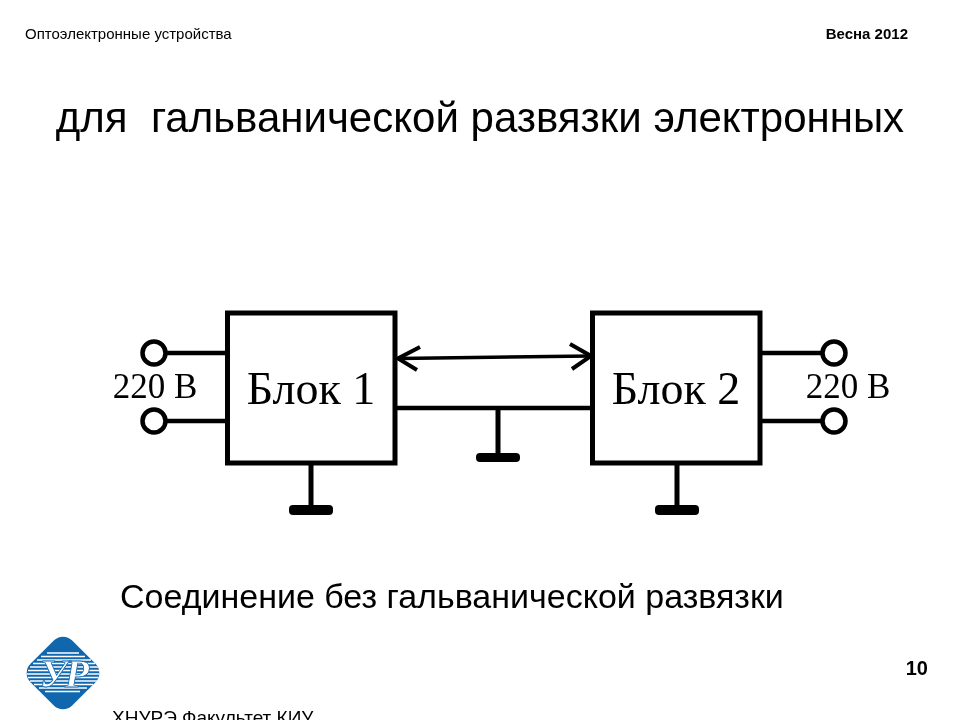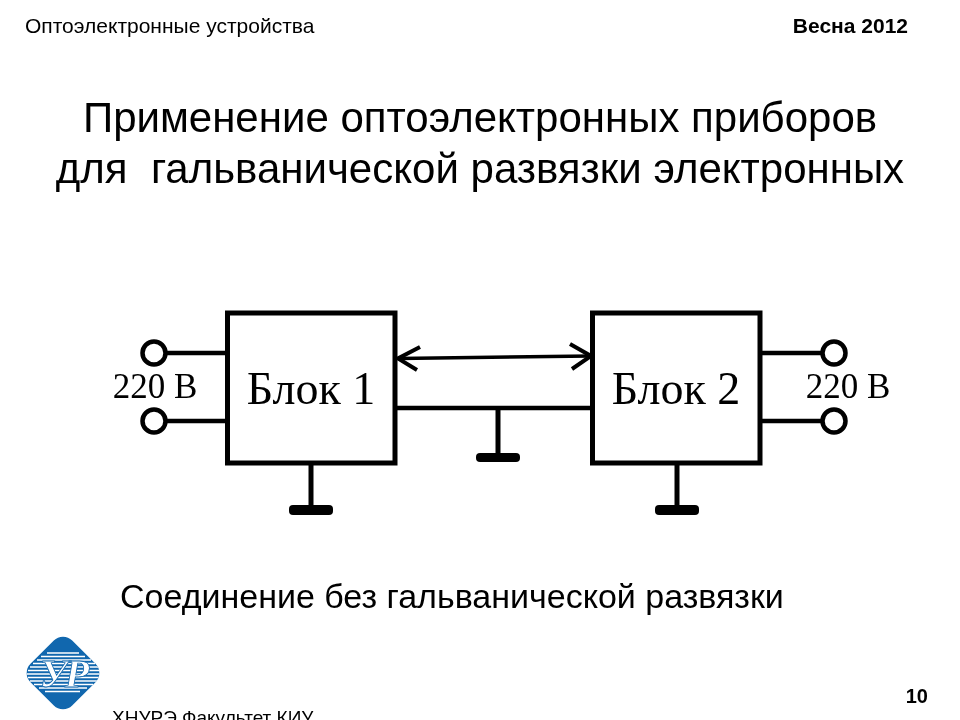--- a/index.html
+++ b/index.html
@@ -1,47 +1,46 @@
 <!DOCTYPE html>
 <html><head>
 <meta charset="utf-8">
 <style>
   html,body{margin:0;padding:0;}
   body{
     width:960px;height:720px;position:relative;background:#ffffff;
     font-family:"Liberation Sans",sans-serif;color:#000;overflow:hidden;
   }
   .abs{position:absolute;}
-  .hdr{top:14px;font-size:21px;line-height:24px;white-space:pre;}
+  .hdr{top:22px;font-size:15px;line-height:24px;white-space:pre;}
   .hdr-left{left:25px;}
   .hdr-right{right:52px;font-weight:bold;}
   .title{
     top:92px;left:0;width:960px;text-align:center;
     font-size:42px;line-height:51px;font-weight:normal;
   }
   .title-line{white-space:pre;}
   .caption{
     top:577px;left:120px;width:840px;
     font-size:34px;line-height:38px;white-space:pre;
   }
   .diagram-svg{left:0;top:295px;width:960px;height:235px;}
   .logo-svg{left:17px;top:627px;width:92px;height:92px;}
   .footer-text{left:112px;top:662px;font-size:19px;line-height:24px;margin-top:44px;}
   .footer-line{white-space:pre;}
-  .page-number{right:32px;top:657px;font-size:20px;font-weight:bold;margin-top:28px;}
+  .page-number{right:32px;top:657px;font-size:20px;font-weight:bold;}
   svg text{font-family:"Liberation Serif",serif;}
 </style>
 </head>
 <body>
 
 <div class="abs hdr hdr-left">Оптоэлектронные устройства</div>
 <div class="abs hdr hdr-right">Весна 2012</div>
 
 <div class="abs title">
-  <div class="title-line">Применение оптоэлектронных приборов</div>
   <div class="title-line">для  гальванической развязки электронных</div>
 </div>
 
 <svg class="abs diagram-svg" viewBox="0 0 960 235">
 
   <line x1="166" y1="58" x2="228" y2="58" stroke="#000" stroke-width="4.5"></line>
   <line x1="166" y1="126" x2="228" y2="126" stroke="#000" stroke-width="4.5"></line>
   <circle cx="154" cy="58" r="11.5" fill="#fff" stroke="#000" stroke-width="4.5"></circle>
   <circle cx="154" cy="126" r="11.5" fill="#fff" stroke="#000" stroke-width="4.5"></circle>
   <text x="155" y="103" text-anchor="middle" font-size="35">220 В</text>

